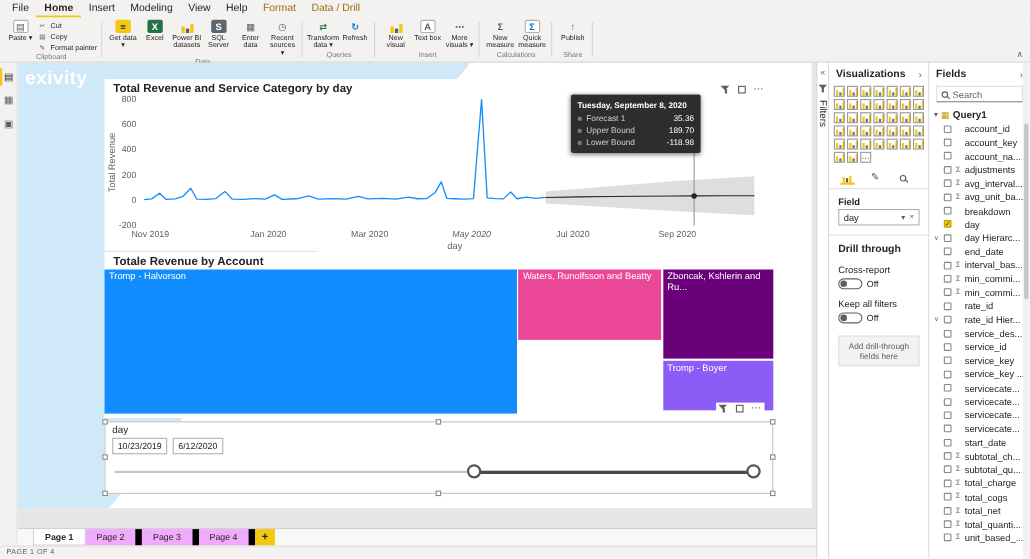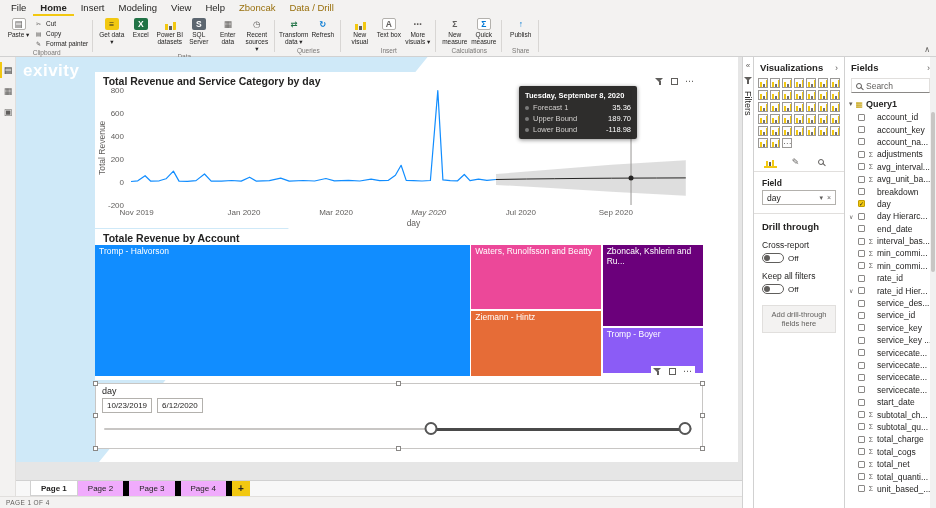--- a/index.html
+++ b/index.html
@@ -141,21 +141,21 @@
 
 <div id="app">
 
   <div id="menubar">
       <span class="mtab">File</span>
       <span class="mtab active">Home</span>
       <span class="mtab">Insert</span>
       <span class="mtab">Modeling</span>
       <span class="mtab">View</span>
       <span class="mtab">Help</span>
-      <span class="mtab ctx">Zboncak</span>
+      <span class="mtab ctx">Format</span>
       <span class="mtab ctx">Data / Drill</span>
     </div>
 
   <div id="ribbon">
     <div id="ribbon-groups">
         <div class="rgroup">
           <div class="rrow">
             <div class="rbig">
               <span class="chip bordered">▤</span>
               <span class="rlabel">Paste ▾</span>
@@ -331,23 +331,20 @@
 
       <div id="treemap" class="visual">
         <div class="vtitle">Totale Revenue by Account</div>
         <div id="treemap-blocks">
             <div class="tblock" style="left: 0%; top: 0%; width: 61.7%; height: 100%; background: rgb(17, 141, 255);">
               <span class="tlabel">Tromp - Halvorson</span>
             </div>
             <div class="tblock" style="left: 61.9%; top: 0%; width: 21.4%; height: 49%; background: #ec4899;">
               <span class="tlabel">Waters, Runolfsson and Beatty</span>
             </div>
-            <div class="tblock" style="left: 61.9%; top: 50%; width: 21.4%; height: 50%; background: rgb(230, 108, 55);">
-              <span class="tlabel">Ziemann - Hintz</span>
-            </div>
             <div class="tblock" style="left: 83.5%; top: 0%; width: 16.5%; height: 61.5%; background: rgb(107, 0, 123);">
               <span class="tlabel">Zboncak, Kshlerin and Ru...</span>
             </div>
             <div class="tblock" style="left: 83.5%; top: 63%; width: 16.5%; height: 34.5%; background: #8b5cf6;">
               <span class="tlabel">Tromp - Boyer</span>
             </div>
           </div>
         <div class="vicons bottom">
           <span class="icon-funnel"></span>
           <span class="icon-box"></span>

